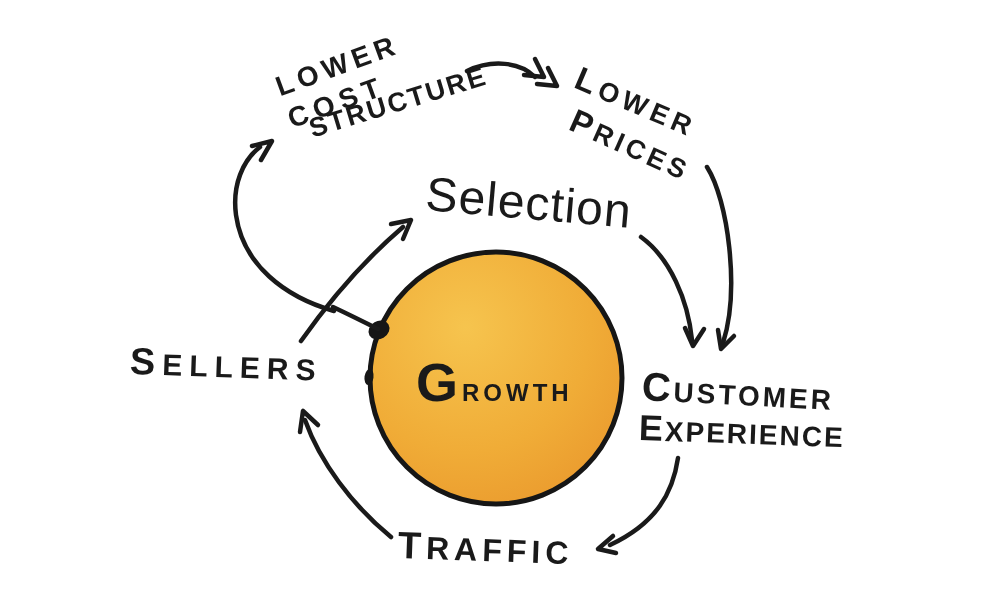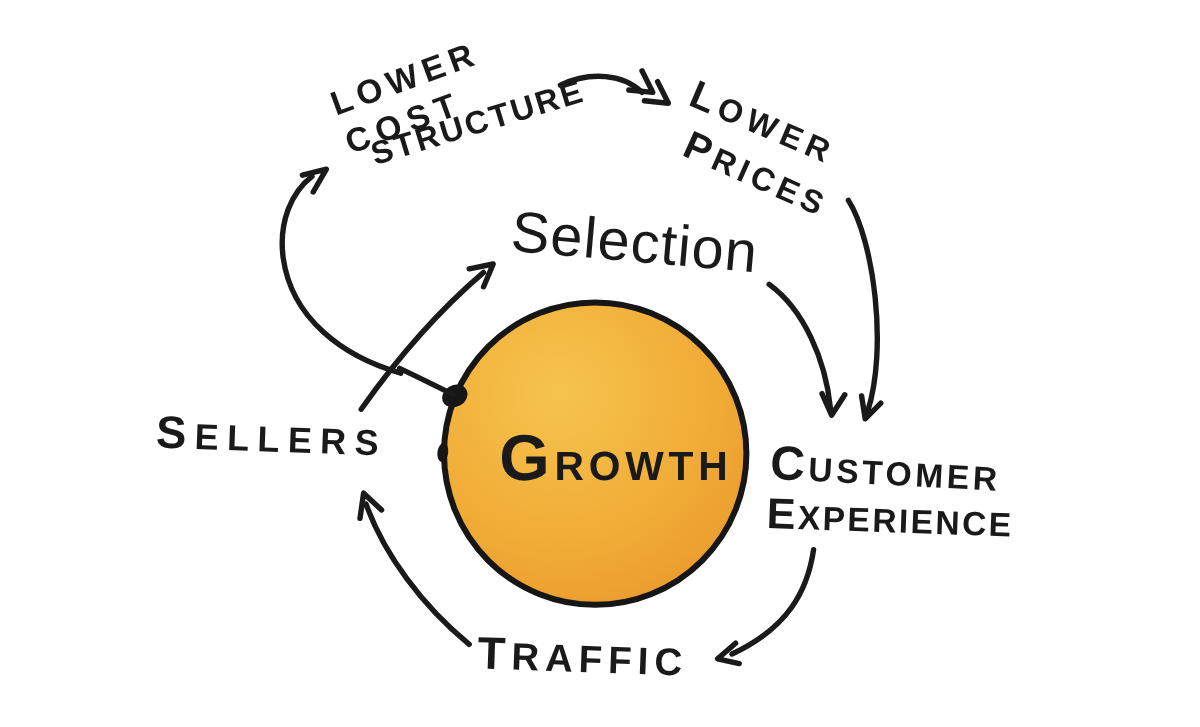--- a/index.html
+++ b/index.html
@@ -32,21 +32,21 @@
   .selection {
     left: 426px; top: 170px;
     font-size: 48px; font-weight: 400;
     letter-spacing: 1px;
     transform: rotate(5deg);
   }
   
   .sellers { left: 130px; top: 342px; font-size: 30px; letter-spacing: 7px; transform: rotate(2deg); }
   .sellers::first-letter { font-size: 38px; }
   
-  .growth { left: 416px; top: 355px; font-size: 34px; letter-spacing: 4px; }
+  .growth { left: 416px; top: 355px; font-size: 24px; letter-spacing: 4px; }
   .growth::first-letter { font-size: 54px; }
   
   .cust1 { left: 642px; top: 366px; font-size: 28px; letter-spacing: 3px; transform: rotate(3deg); }
   .cust1::first-letter { font-size: 40px; }
   .cust2 { left: 639px; top: 410px; font-size: 28px; letter-spacing: 2px; transform: rotate(2deg); }
   .cust2::first-letter { font-size: 36px; }
   
   .traffic { left: 398px; top: 526px; font-size: 32px; letter-spacing: 5px; transform: rotate(2deg); }
   .traffic::first-letter { font-size: 38px; }
 </style>

